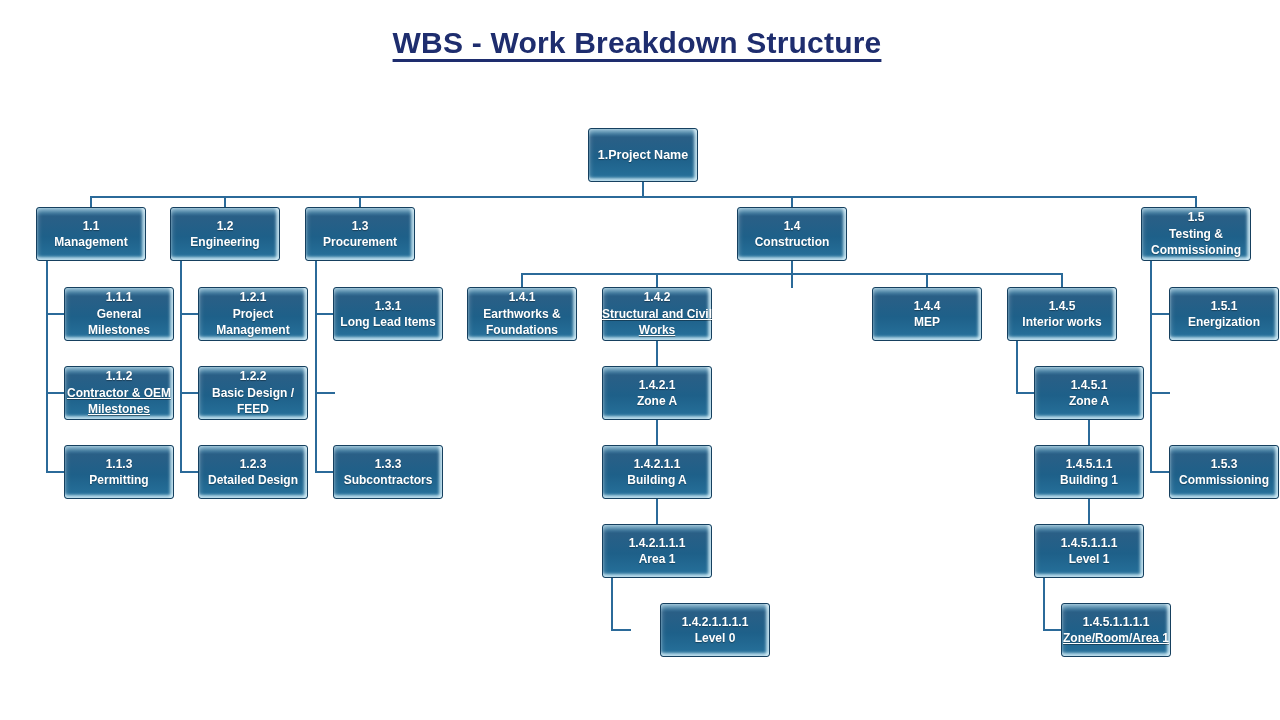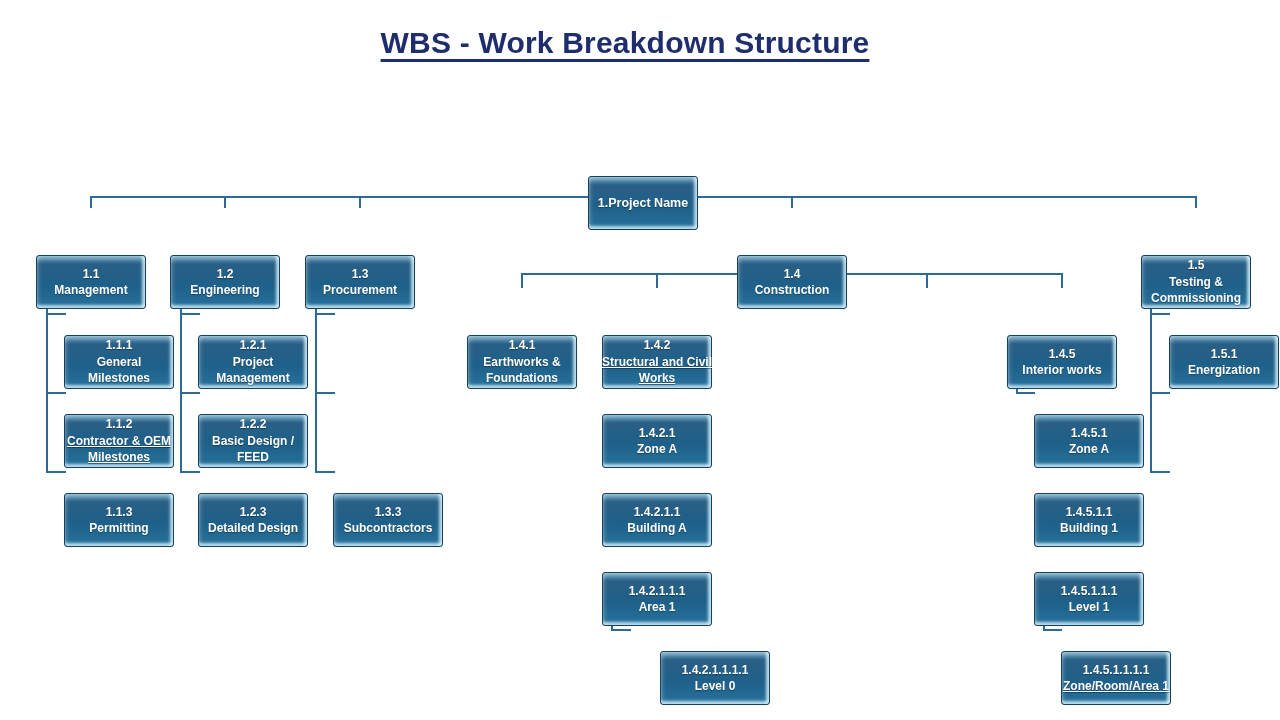--- a/index.html
+++ b/index.html
@@ -14,20 +14,21 @@
   
   .title {
     position: absolute; left: 0; top: 26px; width: 1250px;
     text-align: center;
     font-size: 30px; font-weight: bold;
     color: var(--title, #1e2d6e);
     text-decoration: underline;
     text-decoration-thickness: 2.5px;
     text-underline-offset: 6px;
     letter-spacing: 0.2px;
+    padding-left: 12px;
   }
 
   
   .line {
     position: absolute;
     background: var(--connector, #2b6a99);
     z-index: 1;
   }
   .line.v { width: 2px; }
   .line.h { height: 2px; }
@@ -50,21 +51,20 @@
       inset 4px 0 4px -2px rgba(255,255,255,0.18),
       inset -4px 0 3px -1px rgba(208,236,247,0.85),
       inset 0 -4px 3px -1px rgba(208,236,247,0.85);
     color: var(--node_text, #ffffff);
     display: flex; flex-direction: column;
     justify-content: center; align-items: center;
     text-align: center;
     font-size: 12px; font-weight: bold; line-height: 16.5px;
     text-shadow: 0 1px 1px rgba(0,0,0,0.35);
     padding: 1px 2px;
-    margin-top: 48px;
   }
   .node .code, .node .label { flex-shrink: 0; }
   .node .label.wide { width: 120px; text-decoration: underline; }
   .node.root { font-size: 12.5px; }
 </style>
 </head>
 <body>
 
 <div id="canvas">
 
@@ -163,33 +163,41 @@
   </div>
   <div class="node" style="left:198px;top:366px">
     <div class="code">1.2.2</div>
     <div class="label">Basic Design / FEED</div>
   </div>
   <div class="node" style="left:198px;top:445px">
     <div class="code">1.2.3</div>
     <div class="label">Detailed Design</div>
   </div>
 
+  <div class="node" style="left:333px;top:287px">
+    <div class="code">1.3.1</div>
+    <div class="label">Long Lead Items</div>
+  </div>
   <div class="node" style="left:333px;top:445px">
     <div class="code">1.3.3</div>
     <div class="label">Subcontractors</div>
   </div>
 
   <div class="node" style="left:467px;top:287px">
     <div class="code">1.4.1</div>
     <div class="label">Earthworks &amp; Foundations</div>
   </div>
   <div class="node" style="left:602px;top:287px">
     <div class="code">1.4.2</div>
     <div class="label wide">Structural and Civil Works</div>
   </div>
+  <div class="node" style="left:872px;top:287px">
+    <div class="code">1.4.4</div>
+    <div class="label">MEP</div>
+  </div>
   <div class="node" style="left:1007px;top:287px">
     <div class="code">1.4.5</div>
     <div class="label">Interior works</div>
   </div>
 
   <div class="node" style="left:602px;top:366px">
     <div class="code">1.4.2.1</div>
     <div class="label">Zone A</div>
   </div>
   <div class="node" style="left:602px;top:445px">
@@ -219,14 +227,18 @@
   </div>
   <div class="node" style="left:1061px;top:603px">
     <div class="code">1.4.5.1.1.1.1</div>
     <div class="label wide">Zone/Room/Area 1</div>
   </div>
 
   <div class="node" style="left:1169px;top:287px">
     <div class="code">1.5.1</div>
     <div class="label">Energization</div>
   </div>
+  <div class="node" style="left:1169px;top:445px">
+    <div class="code">1.5.3</div>
+    <div class="label">Commissioning</div>
+  </div>
 
 </div>
 
 </body></html>

